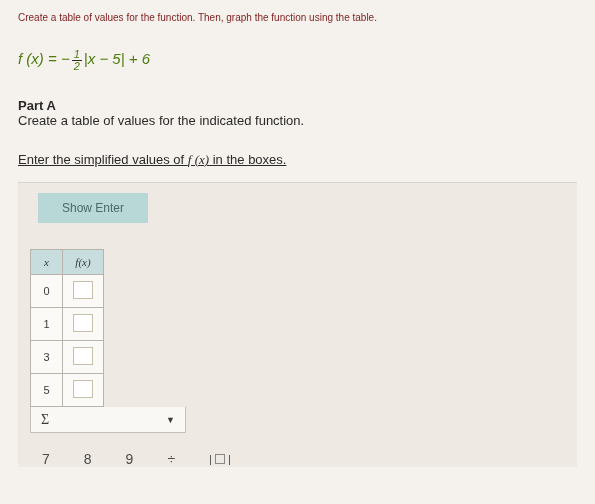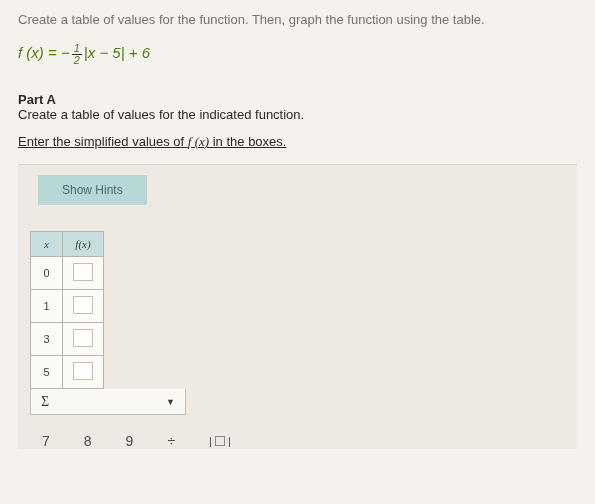--- a/index.html
+++ b/index.html
@@ -11,23 +11,23 @@
       font-family: Arial, Helvetica, sans-serif;
       background: #f5f2ed;
       color: #3a3a3a;
       width: 595px;
       height: 504px;
       padding: 12px 18px;
       font-size: 13px;
       overflow: hidden;
     }
     .instruction {
-      margin-bottom: 16px;
-      font-size: 13px;
-      color: #737373;
+      margin-bottom: 26px;
+      font-size: 10px;
+      color: #7f1d1d;
     }
     .formula {
       font-family: Liberation Sans, sans-serif;
       font-style: italic;
       font-size: 15px;
       margin-bottom: 26px;
       color: #4d7c0f;
     }
     .formula .frac {
       display: inline-block;
@@ -47,21 +47,21 @@
       padding: 0 2px;
     }
     .part-title {
       font-weight: bold;
       font-size: 13px;
       margin-bottom: 0;
       color: #2a2a2a;
     }
     .subinstruction {
       font-size: 13px;
-      margin-bottom: 12px;
+      margin-bottom: 24px;
       color: #2a2a2a;
     }
     .enter-text {
       font-size: 13px;
       margin-bottom: 14px;
       color: #2a2a2a;
       text-decoration: underline;
     }
     .enter-text .fx {
       font-family: 'Times New Roman', serif;
@@ -177,21 +177,21 @@
 
 <div class="part-title">Part A</div>
 
 <div class="subinstruction">Create a table of values for the indicated function.</div>
 
 <div class="enter-text">
   <span>Enter the simplified values of </span><span class="fx">f (x)</span><span> in the boxes.</span>
 </div>
 
 <div class="panel">
-  <button class="show-hints">Show Hints</button>
+  <button class="show-hints">Show Enter</button>
 
   <div class="table-area">
     <table class="values">
       <tbody>
           <tr>
         <th>x</th>
         <th>f(x)</th>
       </tr>
       <tr>
         <td class="xcell">0</td>

